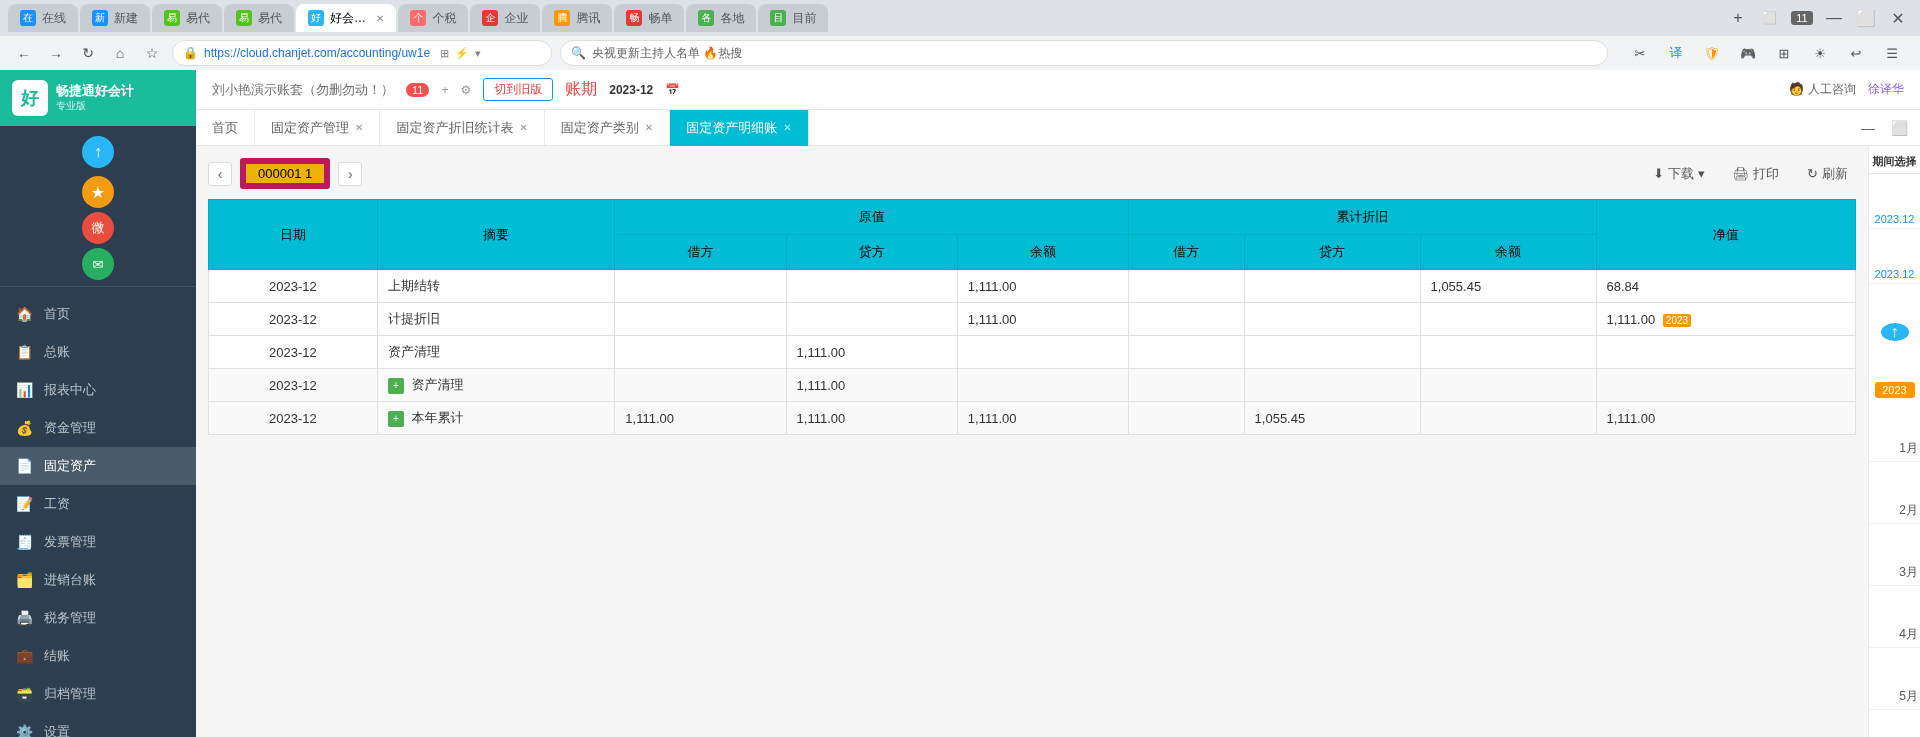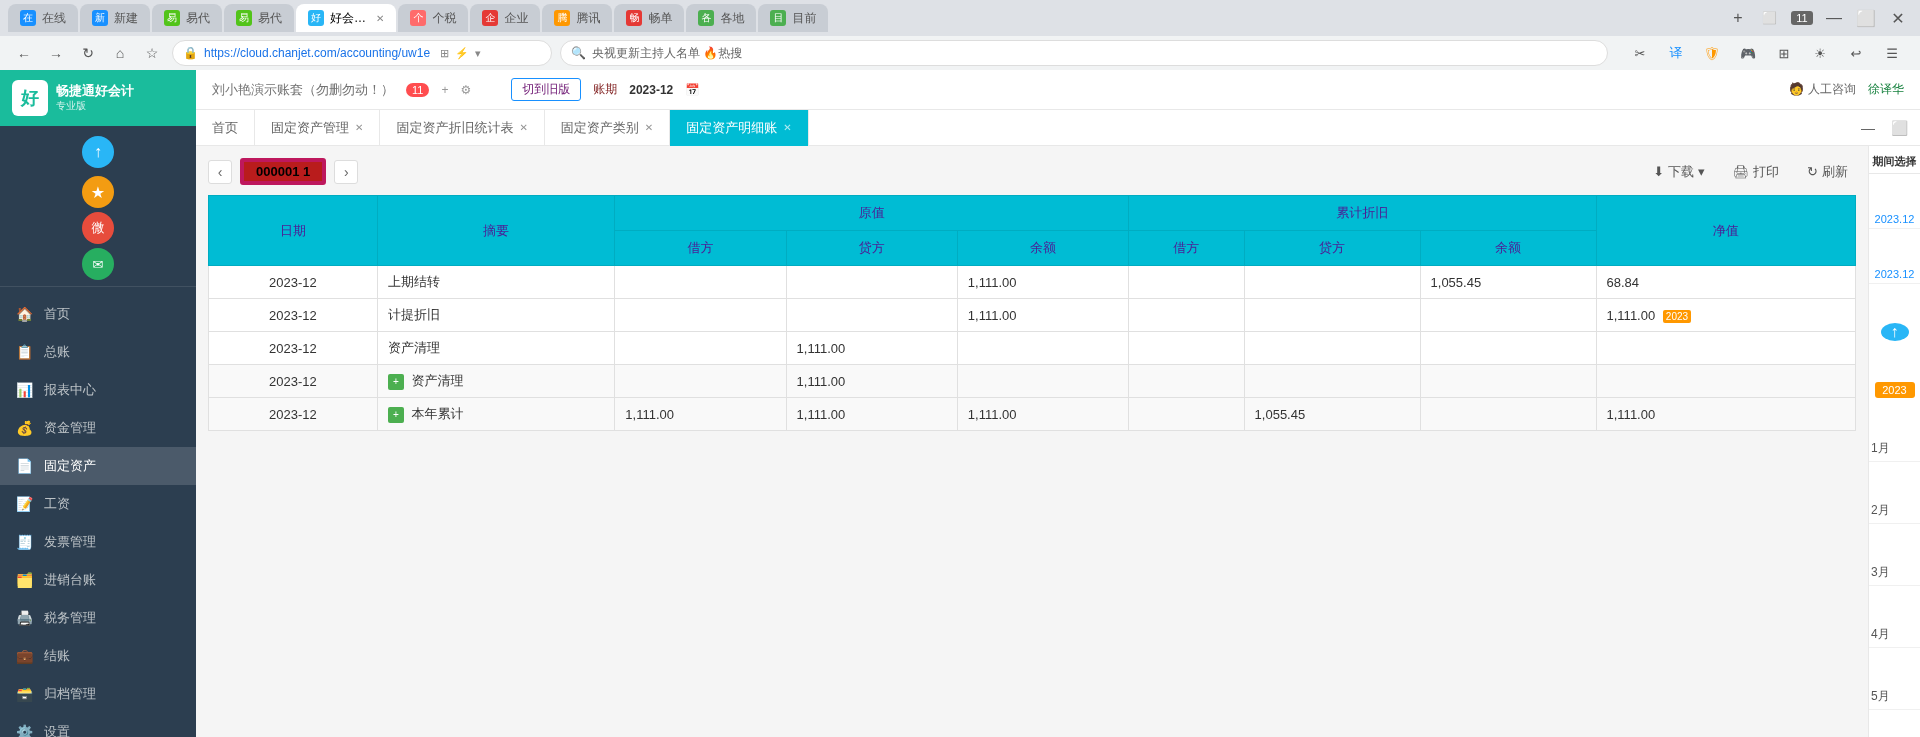--- a/index.html
+++ b/index.html
@@ -39,59 +39,59 @@
     .sidebar-item.active { background: rgba(255,255,255,0.15); color: #fff; }
     .sidebar-item-icon { width: 18px; height: 18px; display: flex; align-items: center; justify-content: center; flex-shrink: 0; font-size: 14px; }
 
     
     .main-content { flex: 1; display: flex; flex-direction: column; background: #f5f5f5; overflow: hidden; }
 
     
     .top-bar { height: 40px; background: #fff; display: flex; align-items: center; padding: 0 16px; gap: 12px; border-bottom: 1px solid #e8e8e8; flex-shrink: 0; }
     .company-name { font-size: 13px; color: #737373; }
     .account-badge { background: #ff4d4f; color: #fff; font-size: 11px; padding: 1px 6px; border-radius: 10px; }
-    .switch-btn { border: 1px solid #1890ff; color: #701a75; background: #fff; padding: 2px 10px; border-radius: 3px; font-size: 12px; cursor: pointer; margin-left: 28px; }
+    .switch-btn { border: 1px solid #1890ff; color: #ef4444; background: #fff; padding: 2px 10px; border-radius: 3px; font-size: 12px; cursor: pointer; }
     .top-bar-right { margin-left: auto; display: flex; align-items: center; gap: 12px; }
     .service-btn { color: #666; font-size: 12px; cursor: pointer; }
-    .user-btn { color: #15803d; font-size: 12px; cursor: pointer; }
+    .user-btn { color: #8b5cf6; font-size: 12px; cursor: pointer; }
 
     
     .tab-nav { height: 36px; background: #fff; display: flex; align-items: center; border-bottom: 1px solid #e8e8e8; flex-shrink: 0; }
     .page-tab { height: 36px; padding: 0 16px; display: flex; align-items: center; gap: 6px; font-size: 13px; color: #666; cursor: pointer; border-right: 1px solid #e8e8e8; white-space: nowrap; }
     .page-tab.active { background: #00bcd4; color: #fff; }
     .page-tab-close { font-size: 10px; cursor: pointer; opacity: 0.7; }
     .tab-window-controls { margin-left: auto; display: flex; align-items: center; gap: 8px; padding-right: 8px; }
     .win-ctrl { width: 24px; height: 24px; display: flex; align-items: center; justify-content: center; cursor: pointer; color: #666; font-size: 14px; }
 
     
     .content-area { flex: 1; display: flex; overflow: hidden; }
     .ledger-main { flex: 1; padding: 12px; overflow: auto; }
 
     
     .nav-row { display: flex; align-items: center; justify-content: space-between; margin-bottom: 10px; }
     .page-nav { display: flex; align-items: center; gap: 8px; }
     .page-nav-btn { width: 24px; height: 24px; display: flex; align-items: center; justify-content: center; cursor: pointer; color: #666; font-size: 14px; border: 1px solid #ddd; border-radius: 3px; background: #fff; }
-    .page-num-box { border: 4px solid #be185d; border-radius: 3px; padding: 2px 12px; font-size: 13px; background: #b91c1c; font-weight: bold; }
+    .page-num-box { border: 6px solid #be185d; border-radius: 3px; padding: 2px 12px; font-size: 13px; background: #eab308; }
     .action-btns { display: flex; align-items: center; gap: 12px; }
     .action-btn { display: flex; align-items: center; gap: 4px; color: #555; font-size: 13px; cursor: pointer; padding: 4px 8px; }
 
     
     .ledger-table { width: 100%; border-collapse: collapse; background: #fff; }
-    .ledger-table th { background: #00bcd4; color: #4c1d95; padding: 8px 10px; text-align: center; font-size: 13px; font-weight: normal; border: 1px solid #00acc1; }
+    .ledger-table th { background: #00bcd4; color: #000000; padding: 8px 10px; text-align: center; font-size: 13px; font-weight: normal; border: 1px solid #00acc1; }
     .ledger-table td { padding: 7px 10px; text-align: left; font-size: 13px; border: 1px solid #e0e0e0; color: #333; }
     .ledger-table td.text-left { text-align: left; }
     .ledger-table td.text-center { text-align: center; }
     .sum-row td { background: #f9f9f9; font-weight: normal; }
     .row-icon { display: inline-flex; align-items: center; justify-content: center; width: 16px; height: 16px; background: #4caf50; color: #fff; font-size: 10px; border-radius: 2px; margin-right: 4px; }
 
     
     .period-sidebar { width: 52px; background: #fff; border-left: 1px solid #e8e8e8; display: flex; flex-direction: column; align-items: center; padding-top: 4px; overflow-y: auto; gap: 36px; }
     .period-header { font-size: 11px; color: #333; text-align: center; padding: 4px 2px; line-height: 1.4; font-weight: bold; border-bottom: 1px solid #e8e8e8; width: 100%; }
     .period-date { font-size: 11px; color: #1890ff; text-align: center; padding: 3px 2px; cursor: pointer; width: 100%; border-bottom: 1px solid #f0f0f0; }
-    .period-month { font-size: 12px; color: #555; text-align: left; padding: 4px 2px; cursor: pointer; width: 100%; border-bottom: 1px solid #f0f0f0; }
+    .period-month { font-size: 12px; color: #555; text-align: right; padding: 4px 2px; cursor: pointer; width: 100%; border-bottom: 1px solid #f0f0f0; }
     .period-month.active { background: #00bcd4; color: #fff; border-radius: 3px; }
     .period-year-btn { background: #ff9800; color: #fff; font-size: 11px; padding: 2px 4px; border-radius: 3px; margin: 2px 0; cursor: pointer; text-align: center; width: 40px; }
 
     .scroll-btn { width: 32px; height: 32px; border-radius: 50%; display: flex; align-items: center; justify-content: center; cursor: pointer; margin: 4px auto; font-size: 16px; }
     .scroll-btn.up { background: #29b6f6; color: #fff; }
   </style>
 </head>
 <body>
 
 <div class="browser-chrome">
@@ -256,21 +256,21 @@
   </div>
 
   <div class="main-content">
 
     <div class="top-bar">
       <span class="company-name">刘小艳演示账套（勿删勿动！）</span>
       <span class="account-badge">11</span>
       <span style="font-size:12px;color:#999;">+</span>
       <span style="font-size:12px;color:#999;">⚙</span>
       <button class="switch-btn">切到旧版</button>
-      <span style="font-size:12px;color:#7f1d1d;">账期</span>
+      <span style="font-size:16px;color:#ef4444;">账期</span>
       <span style="font-size:12px;color:#333;font-weight:bold;">2023-12</span>
       <span style="font-size:12px;color:#1890ff;">📅</span>
       <div class="top-bar-right">
         <span class="service-btn">🧑 人工咨询</span>
         <span class="user-btn">徐译华</span>
       </div>
     </div>
 
     <div class="tab-nav">
       <div class="page-tab">

